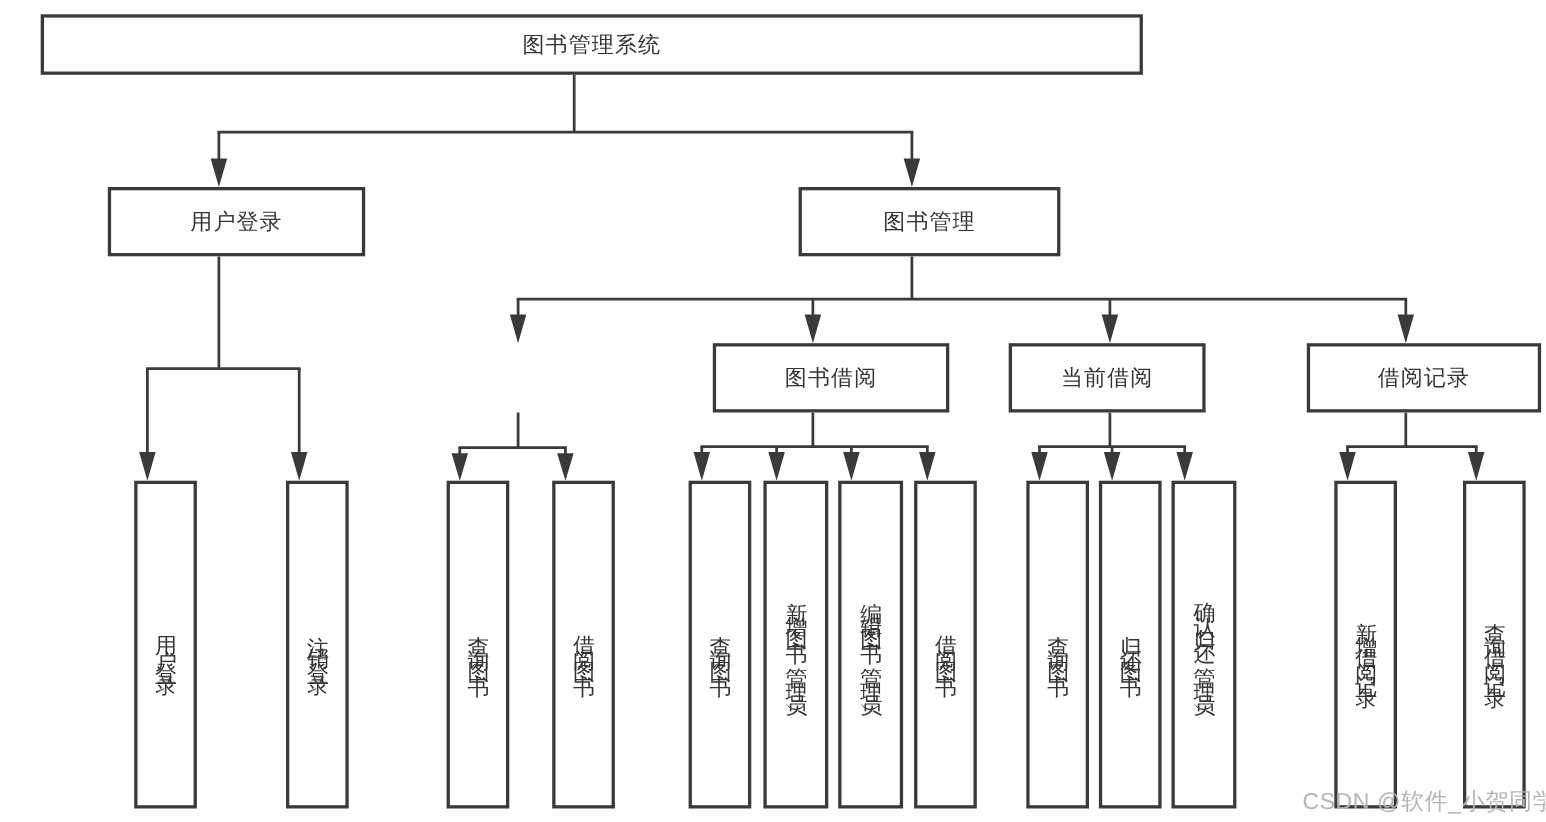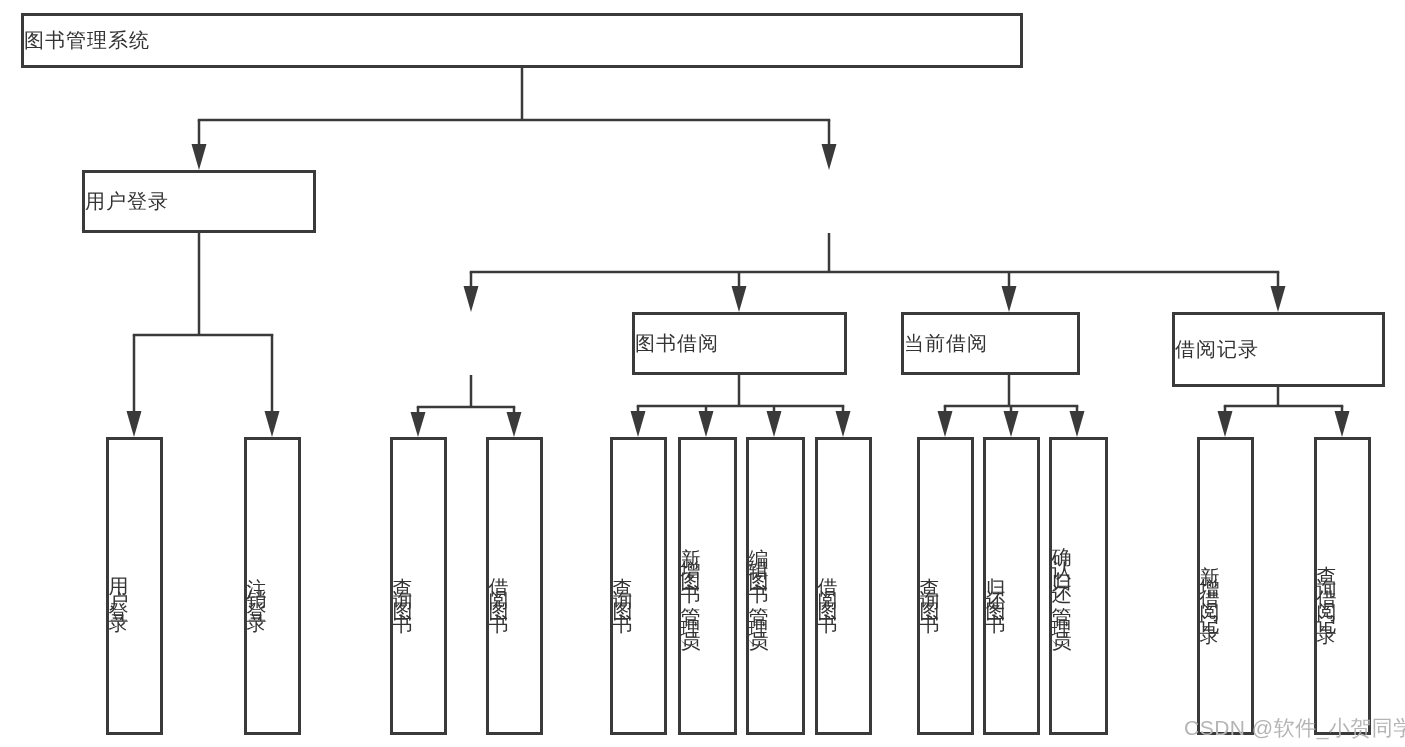--- a/index.html
+++ b/index.html
@@ -17,21 +17,22 @@
     width: 1405px; height: 747px;
     pointer-events: none;
   }
   .box {
     position: absolute;
     box-sizing: border-box;
     border: 3px solid #3a3a3a;
     background: #ffffff;
     display: flex;
     align-items: center;
-    justify-content: flex-start;
+    justify-content: center;
+    margin-left: 16px;
   }
   .box .label {
     font-size: 20px;
     letter-spacing: 1px;
     color: #333333;
     white-space: nowrap;
   }
   .box.v .vlabel {
     writing-mode: vertical-rl;
     text-orientation: mixed;
@@ -131,28 +132,31 @@
     </g>
   </svg>
 
   <div class="box" style="left:21px; top:13px; width:1002px; height:55px;">
     <span class="label">图书管理系统</span>
   </div>
 
   <div class="box" style="left:82px; top:170px; width:234px; height:63px;">
     <span class="label">用户登录</span>
   </div>
+  <div class="box" style="left:710px; top:170px; width:238px; height:63px;">
+    <span class="label">图书管理</span>
+  </div>
 
   <div class="box" style="left:632px; top:312px; width:215px; height:63px;">
     <span class="label">图书借阅</span>
   </div>
   <div class="box" style="left:901px; top:312px; width:179px; height:63px;">
     <span class="label">当前借阅</span>
   </div>
-  <div class="box" style="left:1172px; top:312px; width:213px; height:75px;">
+  <div class="box" style="left:1172px; top:312px; width:213px; height:63px;">
     <span class="label">借阅记录</span>
   </div>
 
   <div class="box v" style="left:106px; top:437px; width:57px; height:298px;">
     <span class="vlabel">用户登录</span>
   </div>
   <div class="box v" style="left:244px; top:437px; width:57px; height:298px;">
     <span class="vlabel">注销登录</span>
   </div>
 

